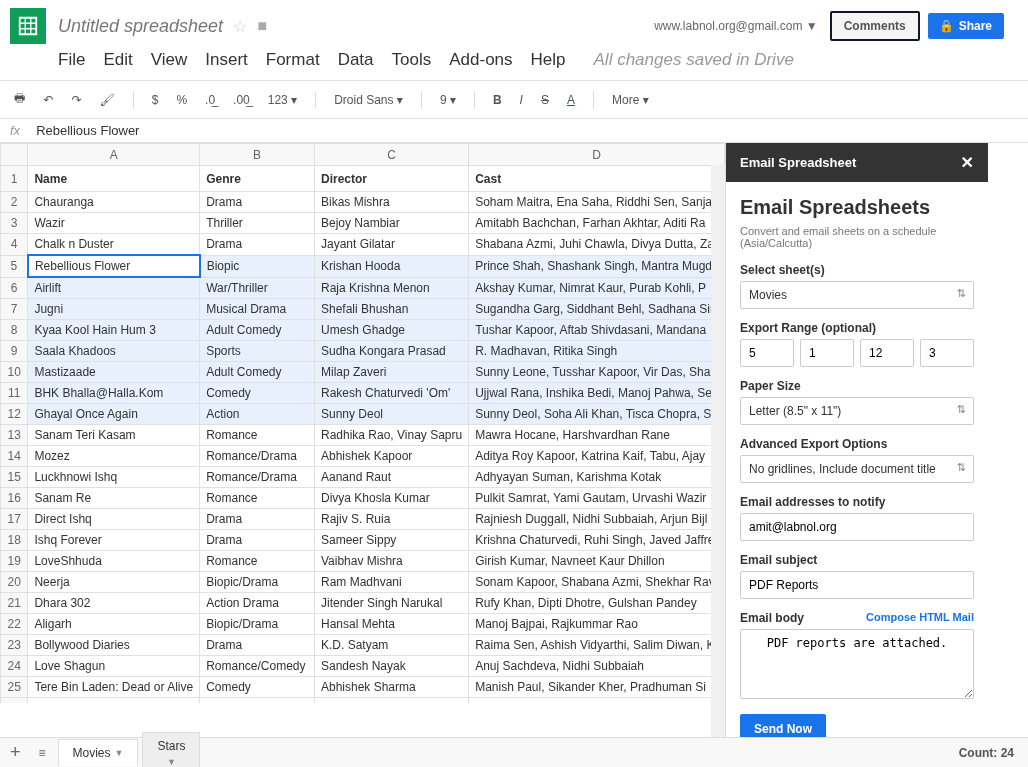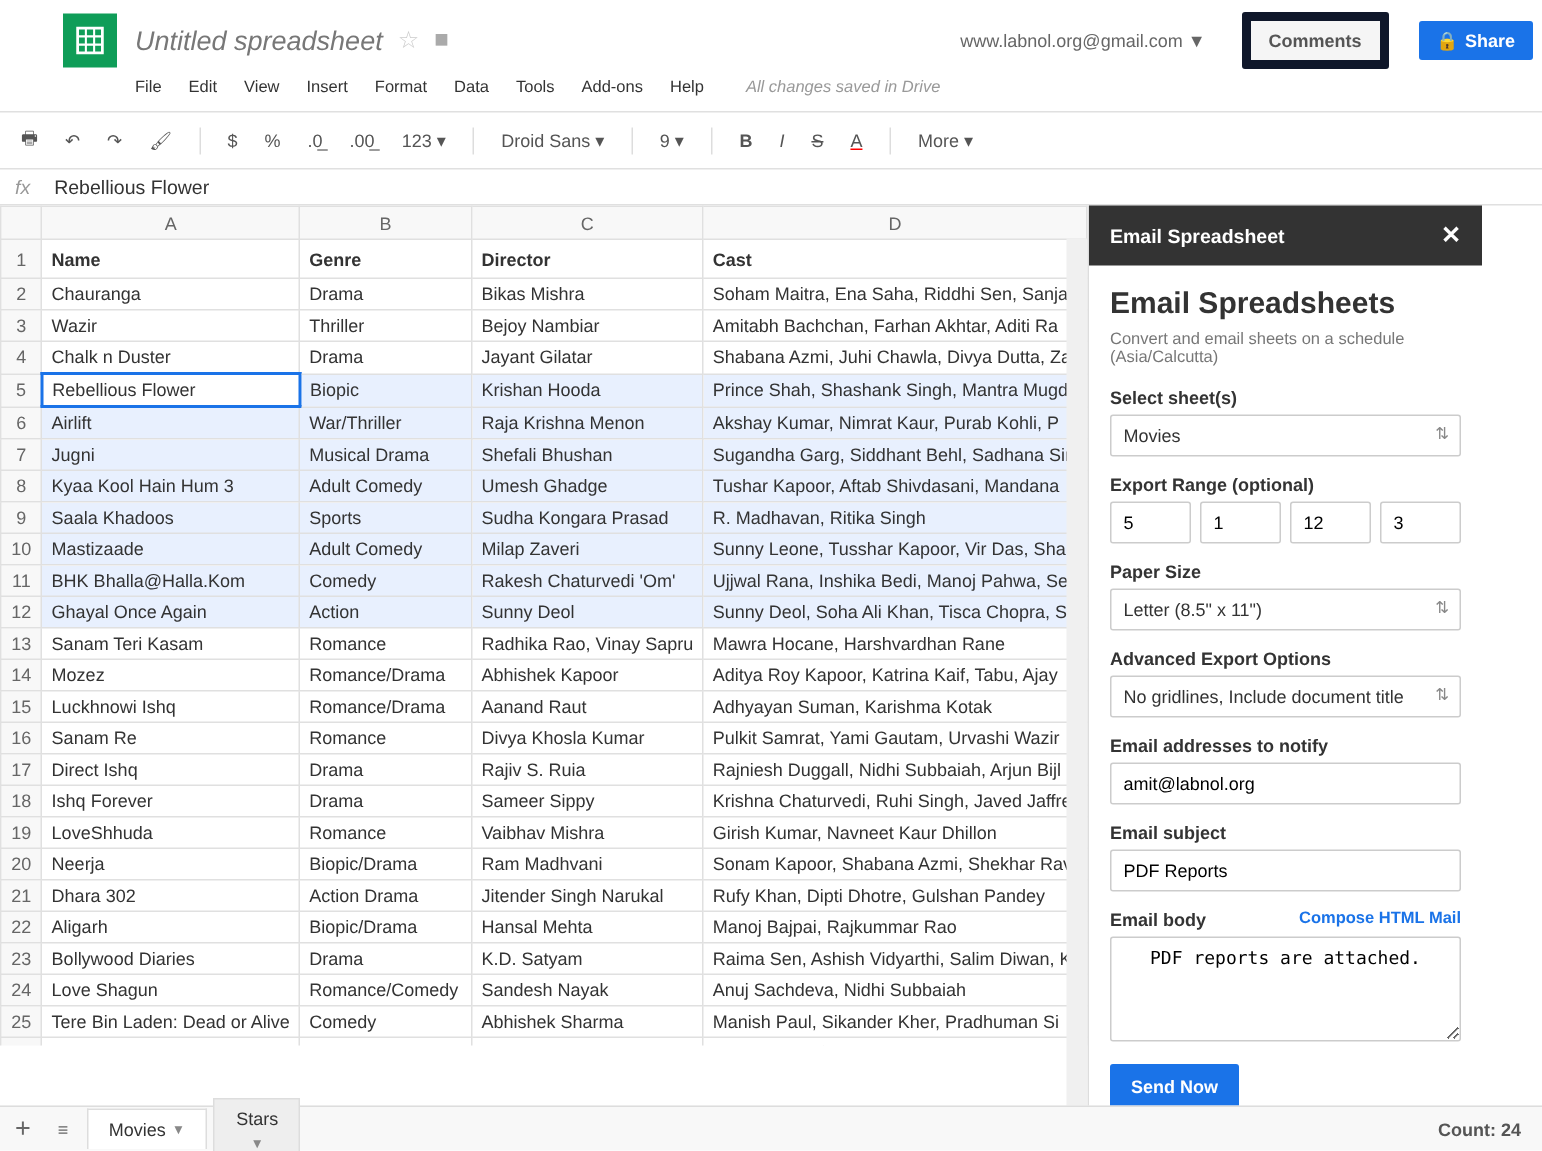--- a/index.html
+++ b/index.html
@@ -1,28 +1,28 @@
 <!DOCTYPE html>
 <html><head>
 <meta charset="utf-8">
 <style>
 * { box-sizing: border-box; margin: 0; padding: 0; }
 body { font-family: Arial, sans-serif; font-size: 13px; color: #333; overflow: hidden; width: 1028px; height: 767px; background: #fff; }
-.header { padding: 8px 6px 0 10px; margin-left: 32px; }
+.header { padding: 8px 24px 0 10px; }
 .header-row1 { display: flex; align-items: center; }
 .logo { width: 36px; height: 36px; background: #0f9d58; display: flex; align-items: center; justify-content: center; margin-right: 12px; }
 .logo svg { width: 22px; height: 22px; fill: #fff; }
 .title { font-size: 18px; color: #777; font-style: italic; }
 .star-icon { margin-left: 10px; color: #ccc; font-size: 16px; }
 .folder-icon { margin-left: 10px; color: #aaa; font-size: 16px; }
-.header-right { margin-left: auto; display: flex; align-items: center; gap: 20px; }
+.header-right { margin-left: auto; display: flex; align-items: center; gap: 8px; }
 .user-email { font-size: 12px; color: #666; margin-right: 4px; }
-.btn { border: 6px solid #0f172a; background: #f5f5f5; padding: 6px 12px; font-size: 12px; border-radius: 2px; cursor: pointer; font-weight: bold; color: #555; }
+.btn { border: 2px solid #0f172a; background: #f5f5f5; padding: 6px 12px; font-size: 12px; border-radius: 2px; cursor: pointer; font-weight: bold; color: #555; }
 .btn-share { background: #1a73e8; color: #fff; border: none; display: flex; align-items: center; gap: 4px; }
-.menu-bar { display: flex; gap: 18px; padding: 6px 0 10px 48px; font-size: 11px; color: #333; align-items: center; }
+.menu-bar { display: flex; gap: 18px; padding: 6px 0 10px 48px; font-size: 17px; color: #333; align-items: center; }
 .menu-item { cursor: pointer; }
 .saved-msg { color: #999; margin-left: 10px; font-style: italic; }
 .toolbar { border-top: 1px solid #e0e0e0; border-bottom: 1px solid #e0e0e0; padding: 6px 10px; display: flex; align-items: center; gap: 10px; font-size: 12px; color: #555; }
 .toolbar .sep { width: 1px; height: 18px; background: #ddd; margin: 0 4px; }
 .toolbar-item { padding: 2px 4px; cursor: pointer; }
 .fx-bar { display: flex; align-items: center; border-bottom: 1px solid #e0e0e0; padding: 4px 10px; font-size: 13px; }
 .fx-label { font-style: italic; color: #999; margin-right: 16px; }
 .fx-value { color: #333; }
 .main-area { display: flex; height: calc(767px - 150px); }
 .sheet-area { width: 725px; overflow: hidden; position: relative; }

